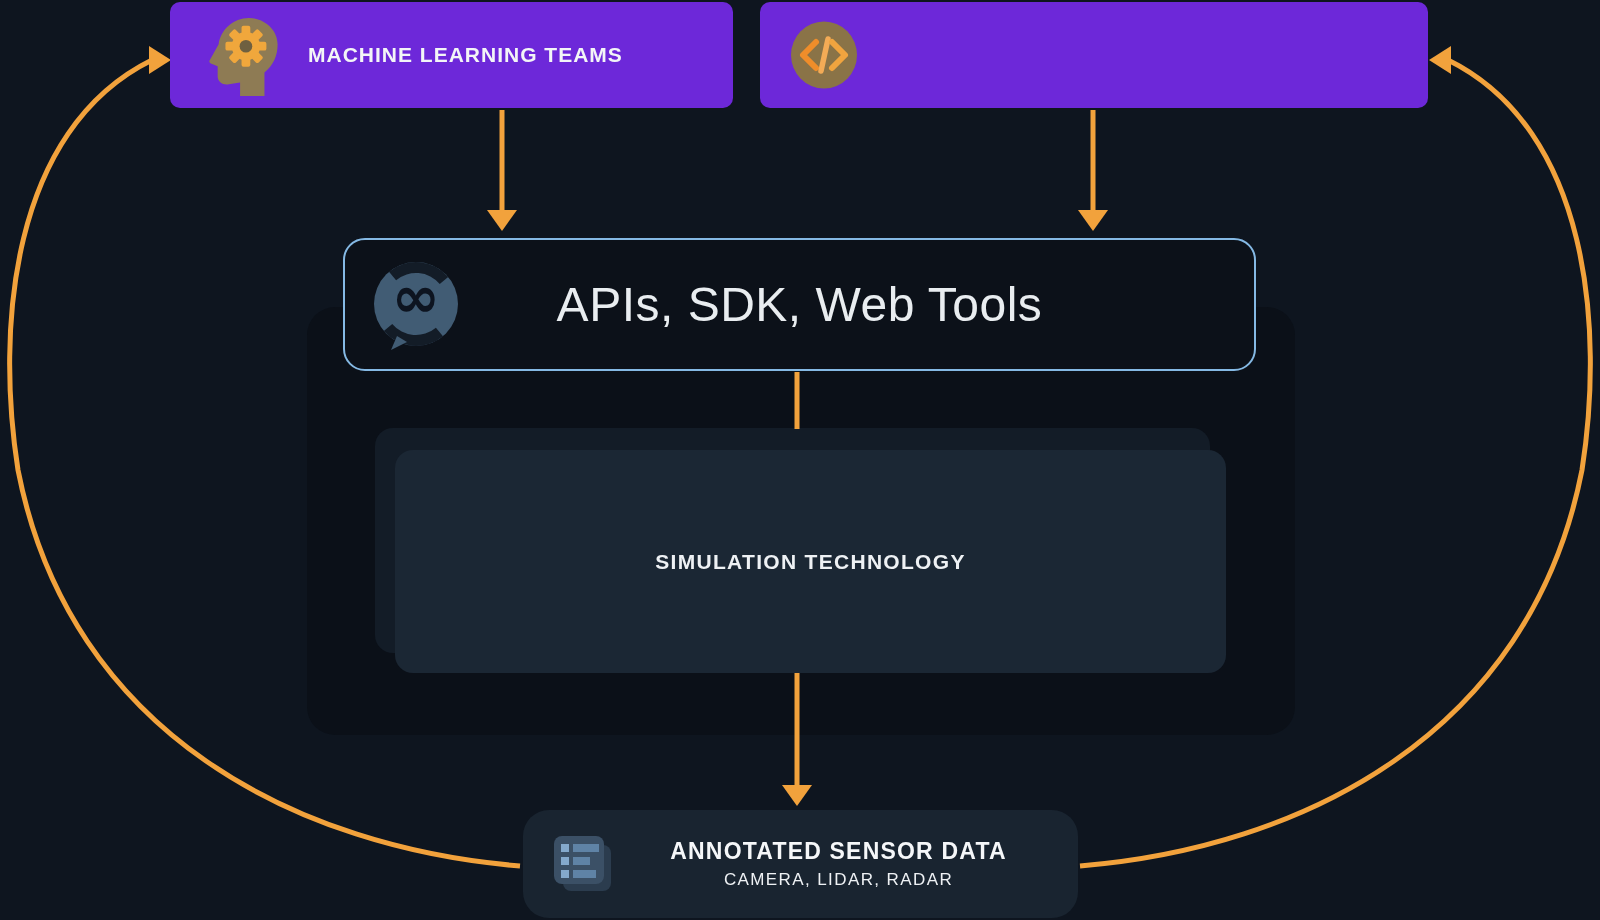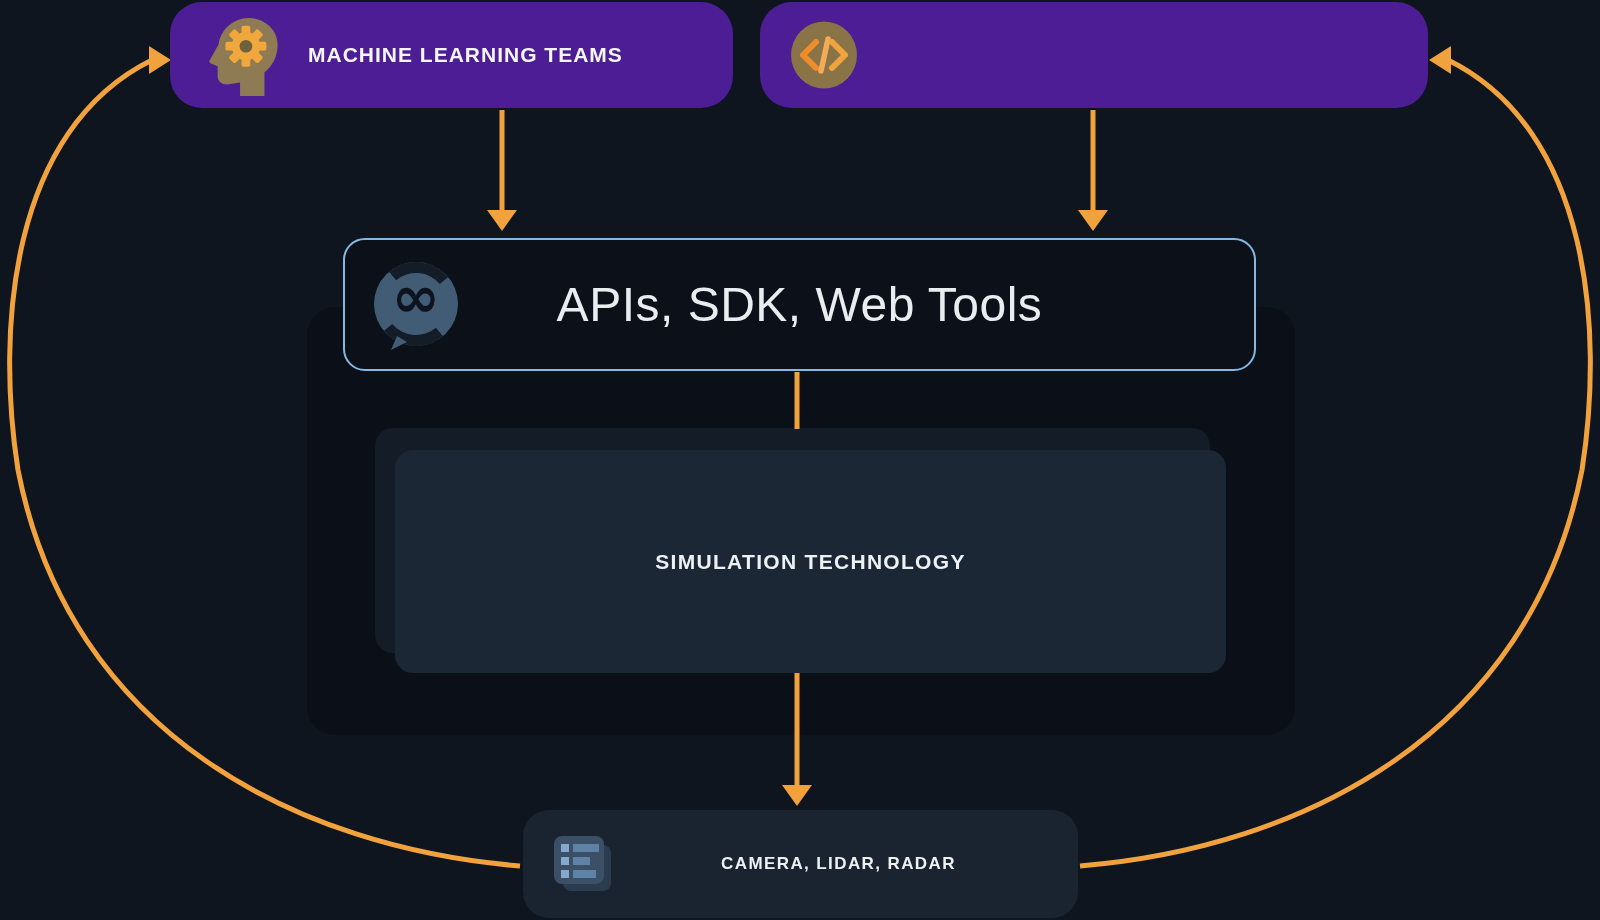--- a/index.html
+++ b/index.html
@@ -32,21 +32,21 @@
   }
   .card-front .line {
     color: #eef1f4; font-size: 21px; font-weight: bold; letter-spacing: 1.3px;
   }
 
   
   #arrows { left: 0; top: 0; z-index: 4; }
 
   
   .node {
-    background: #4c1d95; border-radius: 32px; z-index: 5;
+    background: #6d28d9; border-radius: 10px; z-index: 5;
     display: flex; align-items: center;
   }
   .node-ml   { left: 170px; top: 2px;  width: 563px; height: 106px; padding-left: 34px; gap: 26px; }
   .node-sil  { left: 760px; top: 2px;  width: 668px; height: 106px; padding-left: 30px; gap: 26px; }
   .node-label {
     color: #f3f5f7; font-size: 21px; font-weight: bold; letter-spacing: 1px; white-space: nowrap;
   }
   .node-apis {
     left: 343px; top: 238px; width: 913px; height: 133px;
     background: #0c1119; border: 2px solid #85b9e4; border-radius: 22px;
@@ -57,21 +57,21 @@
   }
   .apis-logo { position: absolute; left: 26px; top: 20px; }
 
   .node-sensor {
     left: 523px; top: 810px; width: 555px; height: 108px;
     background: #192430; border-radius: 26px; z-index: 5;
     display: flex; align-items: center; padding-left: 26px; gap: 24px;
   }
   .sensor-text { display: flex; flex-direction: column; align-items: center; gap: 5px; flex: 1; padding-right: 40px; }
   .sensor-title { color: #f5f7f9; font-size: 23px; font-weight: bold; letter-spacing: 1.2px; white-space: nowrap; }
-  .sensor-subtitle { color: #eef1f4; font-size: 17px; font-weight: bold; letter-spacing: 1.4px; white-space: nowrap; }
+  .sensor-subtitle { color: #eef1f4; font-size: 17px; font-weight: normal; letter-spacing: 1.4px; white-space: nowrap; }
 
   .icon-wrap { display: flex; align-items: center; justify-content: center; }
 </style>
 </head>
 <body>
 
 <div id="canvas">
 
   <div class="abs panel-outer"></div>
   <div class="abs card-back"></div>
@@ -161,17 +161,18 @@
         <rect x="5" y="5" width="50" height="48" rx="8" fill="#3b5066"></rect>
         <rect x="12" y="13" width="8" height="8" fill="#84a9cc"></rect>
         <rect x="24" y="13" width="26" height="8" fill="#5f83a6"></rect>
         <rect x="12" y="26" width="8" height="8" fill="#84a9cc"></rect>
         <rect x="24" y="26" width="17" height="8" fill="#5f83a6"></rect>
         <rect x="12" y="39" width="8" height="8" fill="#84a9cc"></rect>
         <rect x="24" y="39" width="23" height="8" fill="#5f83a6"></rect>
       </svg>
     </span>
     <span class="sensor-text">
+      <span class="sensor-title">ANNOTATED SENSOR DATA</span>
       <span class="sensor-subtitle">CAMERA, LIDAR, RADAR</span>
     </span>
   </div>
 
 </div>
 
 </body></html>

